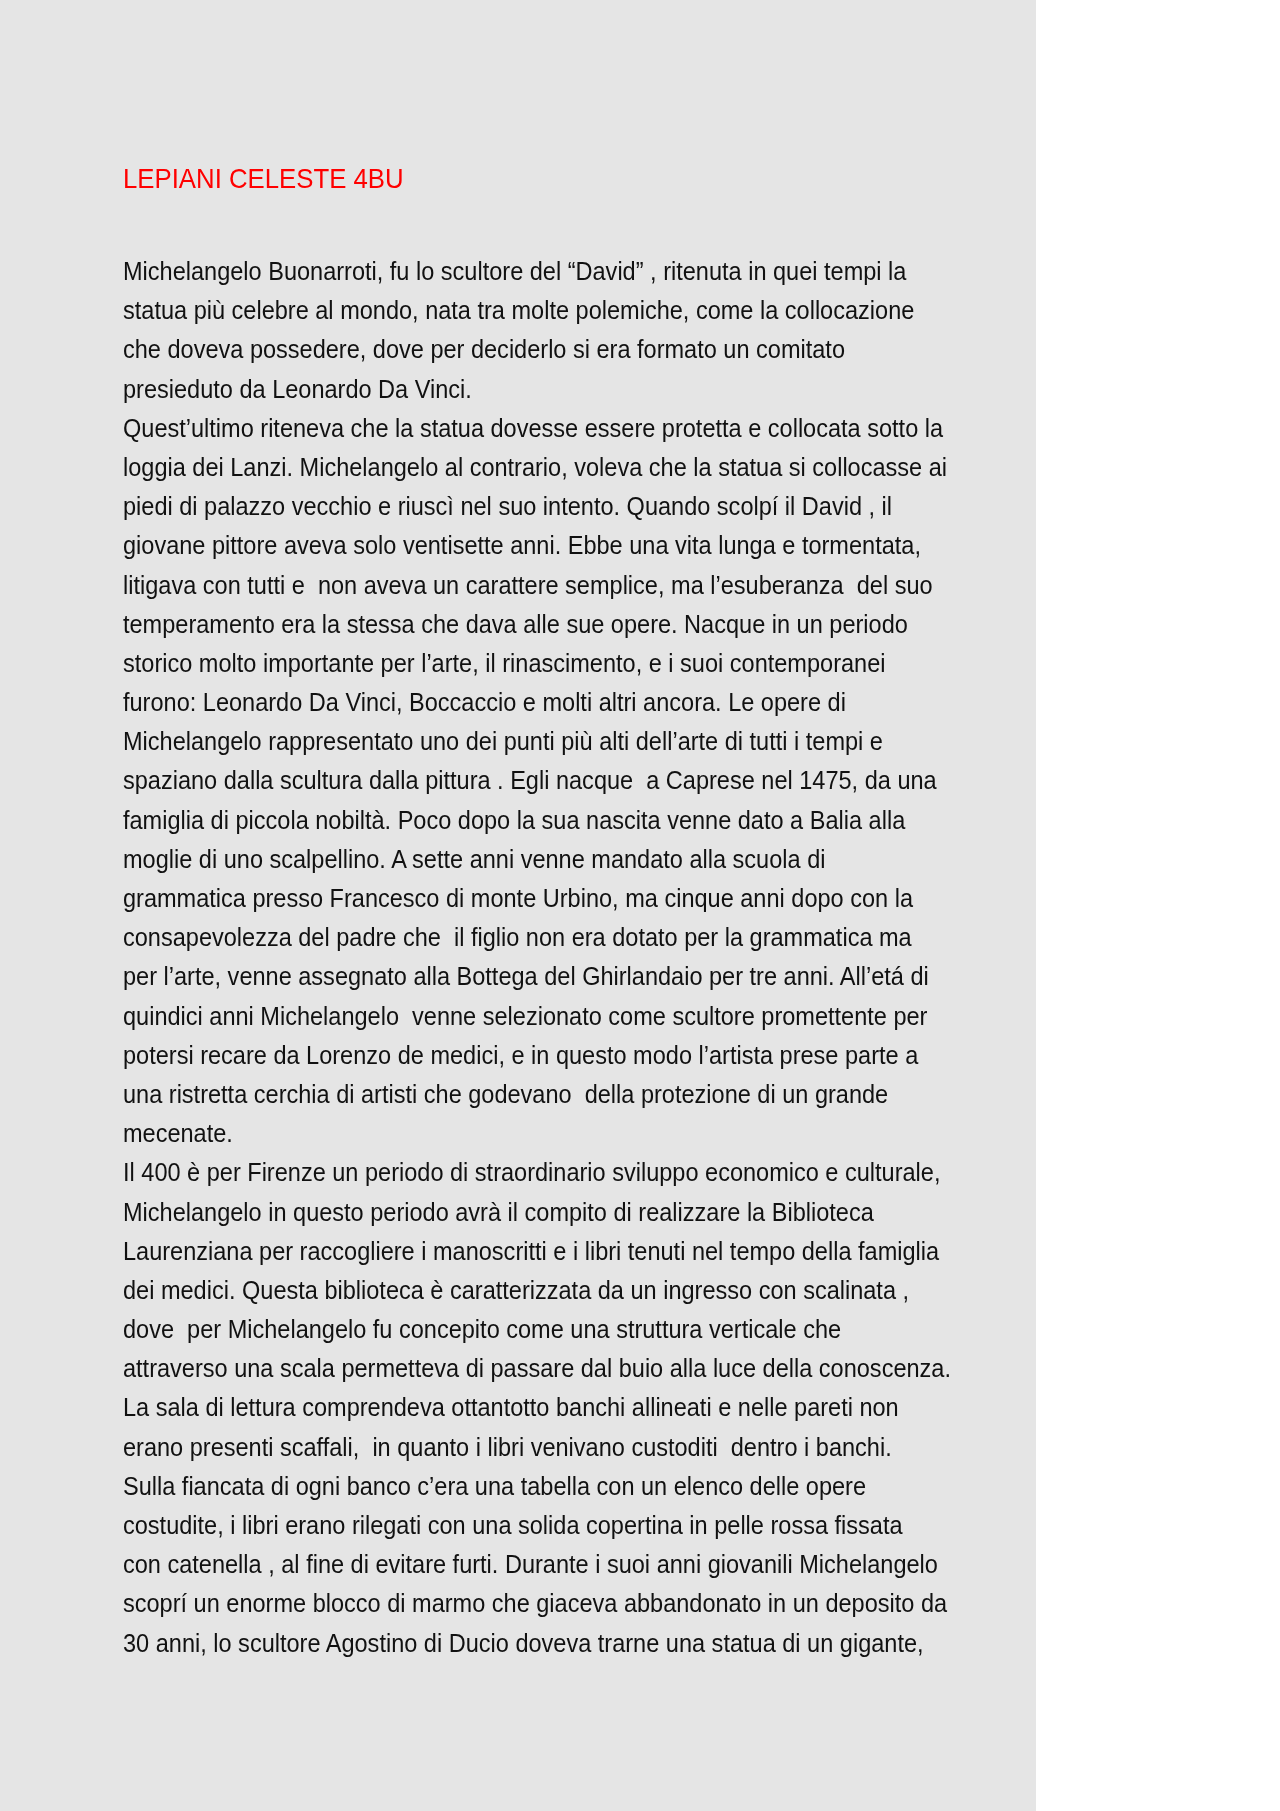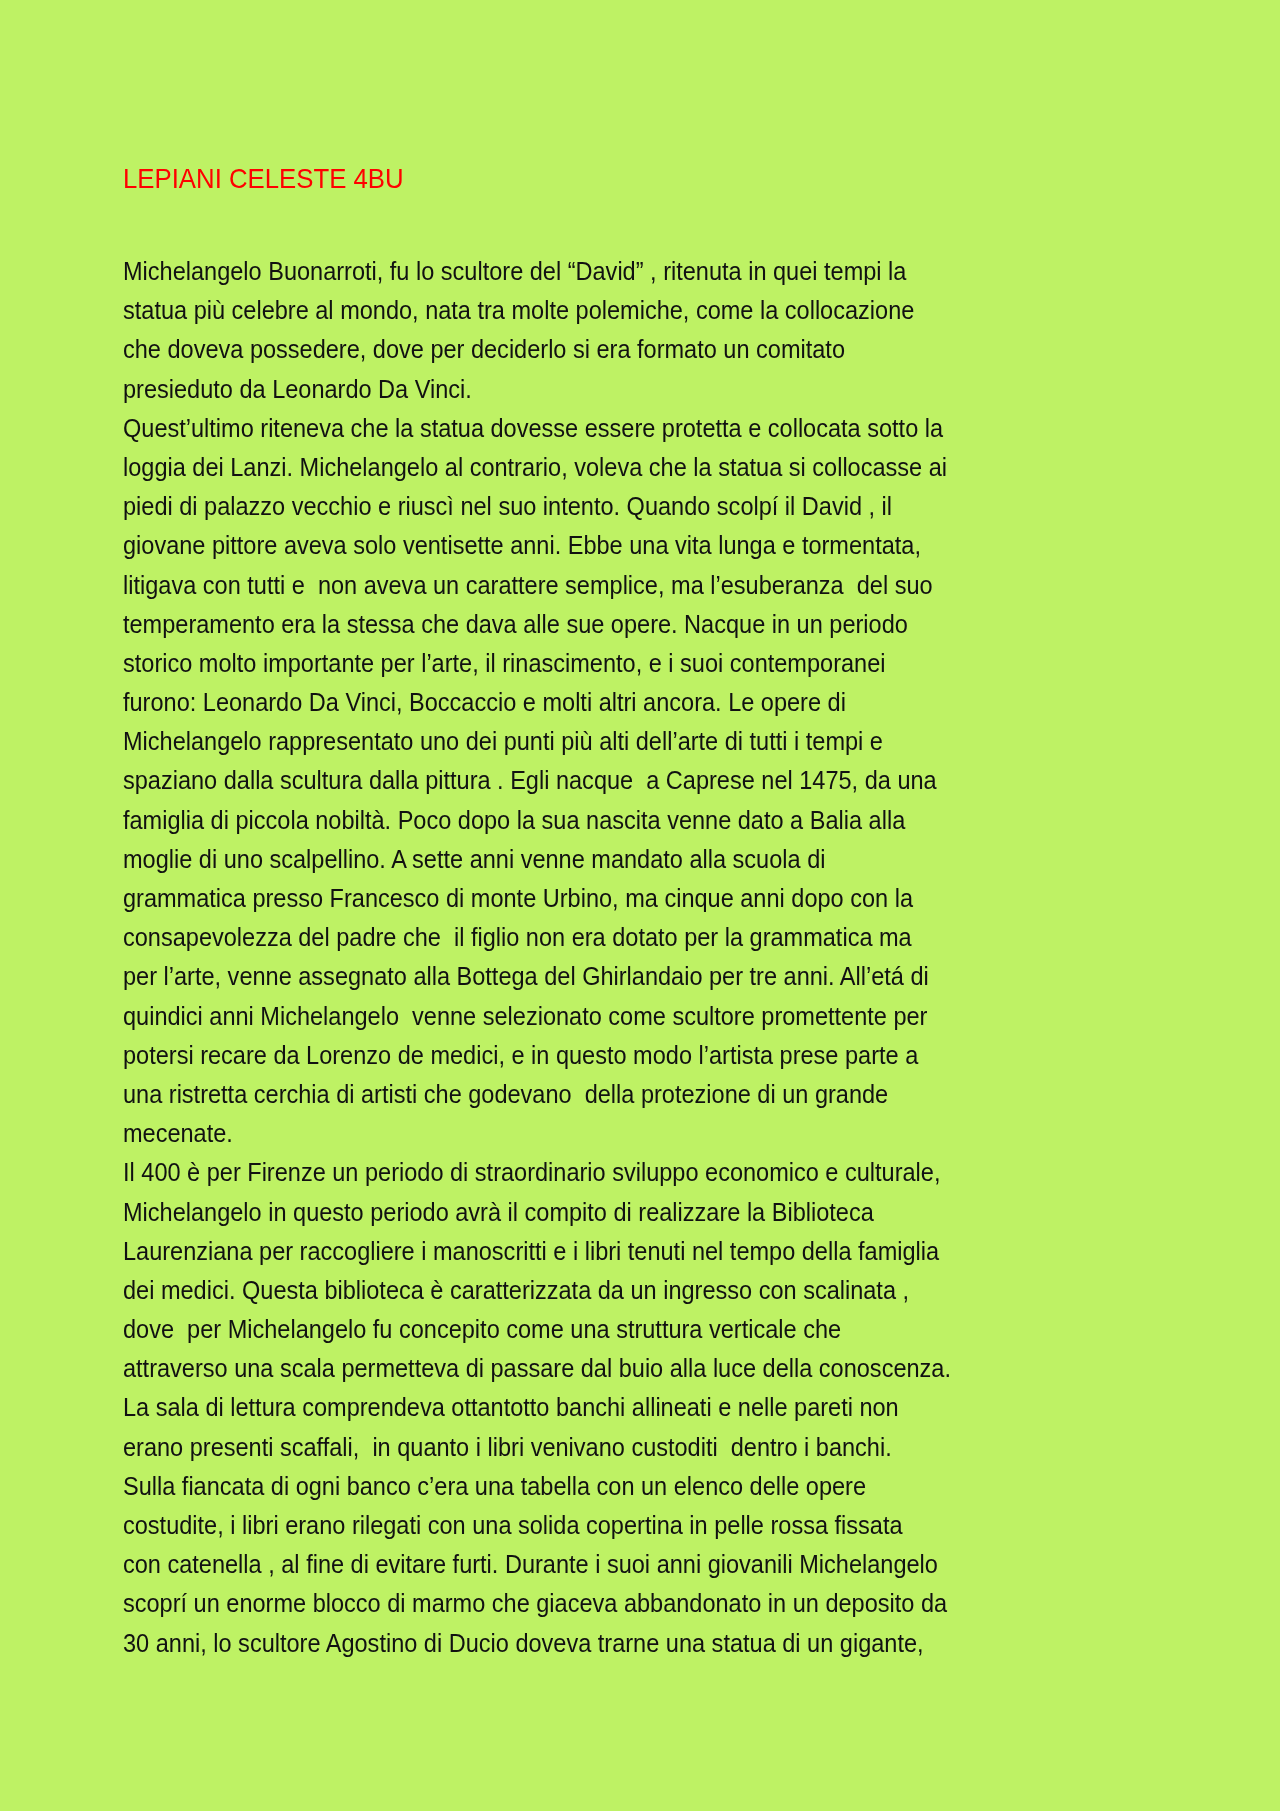--- a/index.html
+++ b/index.html
@@ -12,23 +12,23 @@
     height: 1811px;
     position: relative;
     overflow: hidden;
     font-family: "Liberation Sans", sans-serif;
     color: #111111;
   }
   .page {
     position: absolute;
     left: 0;
     top: 0;
-    width: 1280px;
+    width: 1036px;
     height: 1811px;
-    background: #bef264;
+    background: #e5e5e5;
     text-decoration: underline;
   }
   .title {
     position: absolute;
     left: 123px;
     top: 162px;
     font-size: 28px;
     line-height: 34px;
     color: #ff0000;
     white-space: nowrap;

